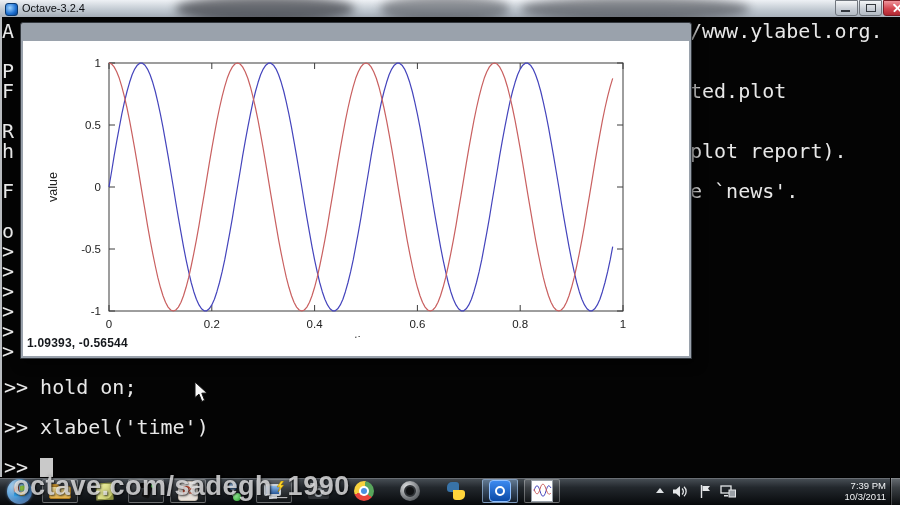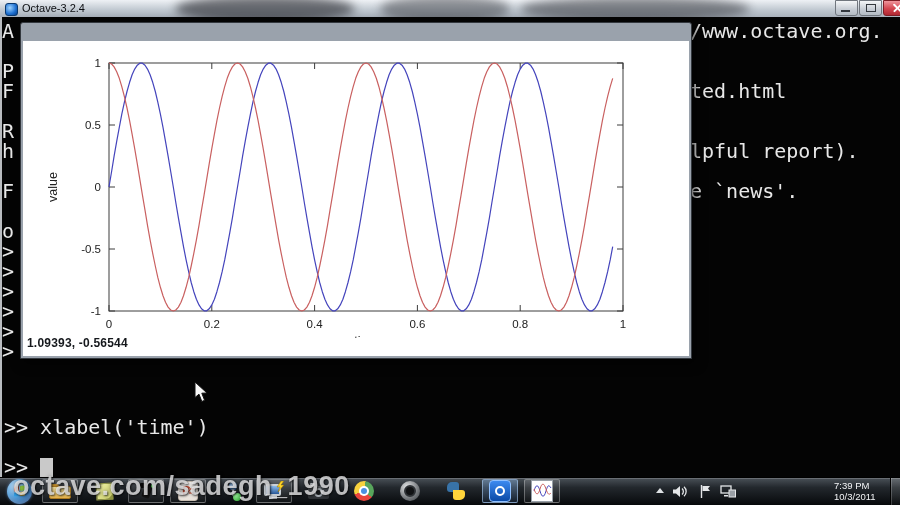--- a/index.html
+++ b/index.html
@@ -116,21 +116,21 @@
   .octicon{width:22px;height:22px;border-radius:4px;position:relative;
     background:linear-gradient(#3c8af0,#0b4aa6);border:1px solid #8fc0ff;box-sizing:border-box;}
   .octicon i{position:absolute;left:5px;top:5px;width:10px;height:10px;border-radius:50%;
     border:2.5px solid #fff;box-sizing:border-box;display:block;}
   .figicon{width:22px;height:22px;background:#fff;border:1px solid #98a0a8;box-sizing:border-box;position:relative;}
 
   .tray{position:absolute;right:118px;top:0;height:27px;}
   .tray-ic{position:absolute;top:6px;color:#e4e6e8;font-size:10px;}
   .tri-up{width:0;height:0;border-left:4px solid transparent;border-right:4px solid transparent;
     border-bottom:5px solid #dfe2e5;margin-top:4px;}
-  .clock{position:absolute;right:14px;top:2px;width:52px;text-align:left;color:#f2f4f6;
+  .clock{position:absolute;right:14px;top:2px;width:52px;text-align:right;color:#f2f4f6;
     font-size:9.5px;line-height:11px;}
   .show-desktop{position:absolute;right:0;top:0;width:9px;height:27px;border-left:1px solid #000;
     background:linear-gradient(rgba(255,255,255,.16),rgba(255,255,255,.02));box-shadow:inset 1px 0 0 rgba(255,255,255,.2);}
 
   .watermark{position:absolute;left:13px;top:471px;z-index:50;pointer-events:none;
     font-weight:bold;font-size:27px;letter-spacing:.5px;color:rgba(238,238,240,.78);
     text-shadow:1px 1px 2px rgba(0,0,0,.65),0 0 4px rgba(0,0,0,.4);}
 </style>
 </head>
 <body>
@@ -164,24 +164,25 @@
       <div class="tline" style="left: 0px; top: 104px;">R</div>
       <div class="tline" style="left: 0px; top: 124px;">h</div>
       <div class="tline" style="left: 0px; top: 164px;">F</div>
       <div class="tline" style="left: 0px; top: 204px;">o</div>
       <div class="tline" style="left: 0px; top: 224px;">&gt;</div>
       <div class="tline" style="left: 0px; top: 244px;">&gt;</div>
       <div class="tline" style="left: 0px; top: 264px;">&gt;</div>
       <div class="tline" style="left: 0px; top: 284px;">&gt;</div>
       <div class="tline" style="left: 0px; top: 304px;">&gt;</div>
       <div class="tline" style="left: 0px; top: 324px;">&gt;</div>
-      <div class="tline" style="left: 688px; top: 4px;">/www.octave.org.</div>
-      <div class="tline" style="left: 688px; top: 64px;">ted.html</div>
-      <div class="tline" style="left: 688px; top: 124px;">lpful report).</div>
+      <div class="tline" style="left: 688px; top: 4px;">/www.ylabel.org.</div>
+      <div class="tline" style="left: 688px; top: 64px;">ted.plot</div>
+      <div class="tline" style="left: 688px; top: 124px;">plot report).</div>
       <div class="tline" style="left: 688px; top: 164px;">e `news'.</div>
+      <div class="tline" style="left: 2px; top: 360px;">&gt;&gt; hold on;</div>
       <div class="tline" style="left: 2px; top: 400px;">&gt;&gt; xlabel('time')</div>
       <div class="tline" style="left: 2px; top: 440px;">&gt;&gt;</div>
       <div class="cursor-block"></div>
     </div>
 
   <div class="figure-window">
     <div class="fig-client">
       <svg width="666" height="297" style="position:absolute;left:0;top:0;">
           <rect x="86" y="22" width="514" height="248" fill="none" stroke="#3c3c3c" stroke-width="1"></rect>
           <line x1="86" y1="270" x2="86" y2="264" stroke="#3c3c3c"></line>

